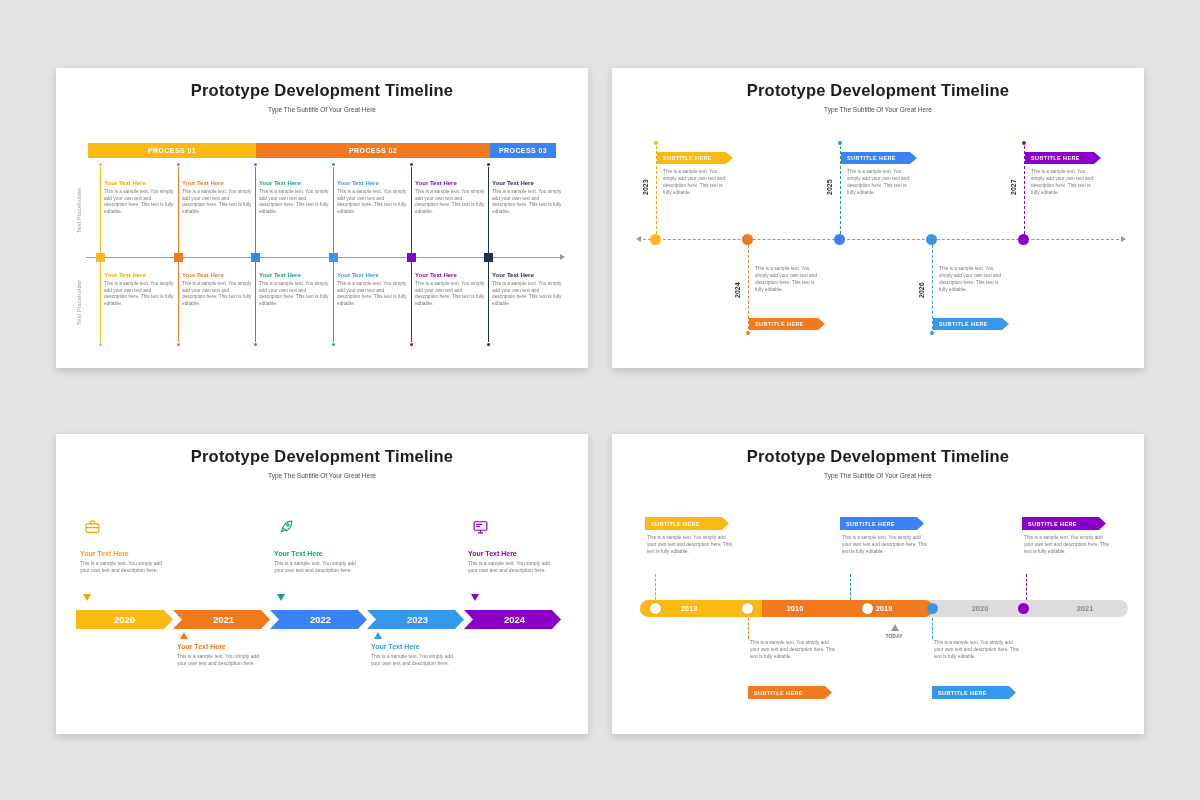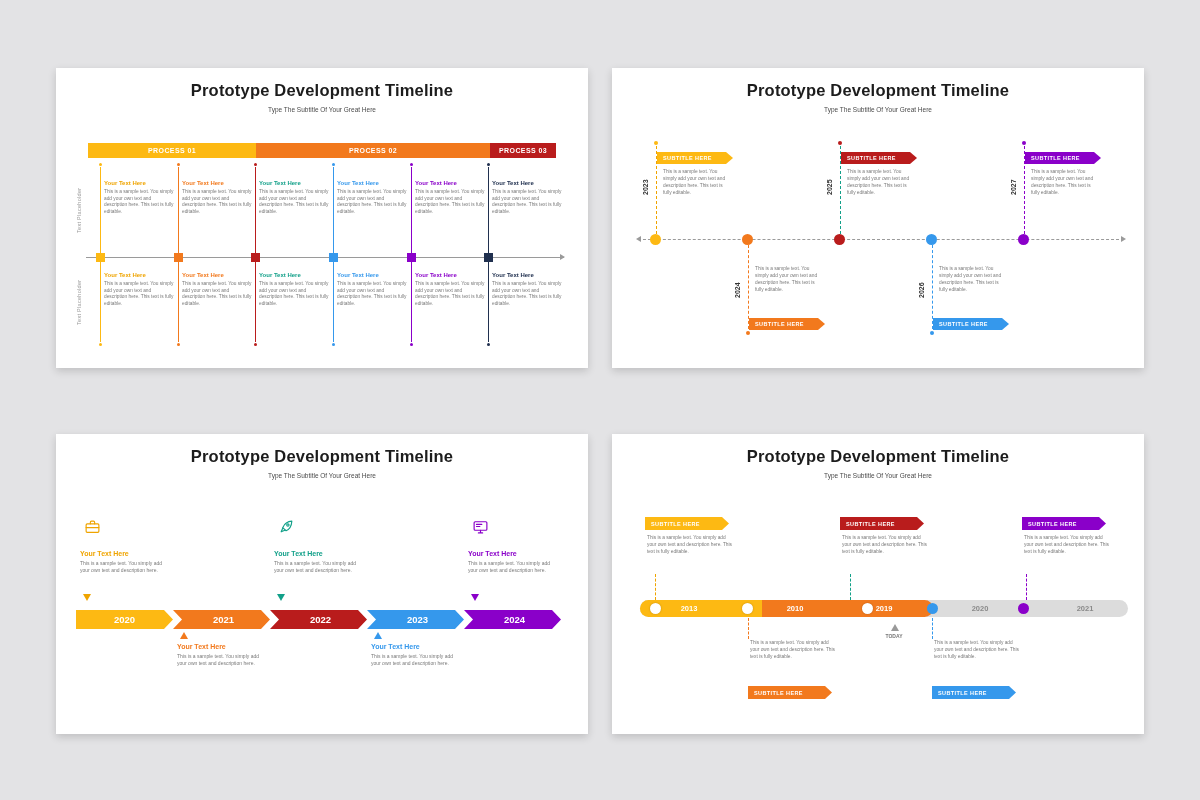--- a/index.html
+++ b/index.html
@@ -6,21 +6,21 @@
   html,body{width:1200px;height:800px}
   .canvas{position:relative;width:1200px;height:800px;background:#e3e3e5;font-family:"Liberation Sans",sans-serif;overflow:hidden}
   .slide{position:absolute;width:532px;height:300px;background:#fff;box-shadow:0 3px 8px rgba(0,0,0,.16)}
   #slide1{left:56px;top:68px}
   #slide2{left:612px;top:68px}
   #slide3{left:56px;top:434px}
   #slide4{left:612px;top:434px}
   .s-title{position:absolute;top:13px;left:0;width:100%;text-align:center;font-size:16.5px;font-weight:600;color:#1c1c1c;letter-spacing:.2px}
   .s-sub{position:absolute;top:38px;left:0;width:100%;text-align:center;font-size:6.5px;color:#4a4a4a}
   
-  .bg-yellow{background:#FDB913}.bg-orange{background:#F2791D}.bg-teal{background:#b91c1c}.bg-blue{background:#3598EC}.bg-purple{background:#8A00C9}.bg-navy{background:#20304F}
+  .bg-yellow{background:#FDB913}.bg-orange{background:#F2791D}.bg-teal{background:#3b82f6}.bg-blue{background:#3598EC}.bg-purple{background:#8A00C9}.bg-navy{background:#20304F}
   .tx-yellow{color:#EFA400}.tx-orange{color:#F2791D}.tx-teal{color:#12A089}.tx-blue{color:#3598EC}.tx-purple{color:#8A00C9}.tx-navy{color:#20304F}
   
   .pbar{position:absolute;left:32px;top:75px;display:flex}
   .pseg{height:15px;color:#fff;font-size:7px;font-weight:bold;letter-spacing:.4px;display:flex;align-items:center;justify-content:center}
   .vlabel{position:absolute;left:20px;writing-mode:vertical-rl;transform:rotate(180deg);font-size:5.5px;color:#9a9a9a;height:80px;text-align:center;letter-spacing:.3px}
   .axis1{position:absolute;top:189px;left:30px;width:478px;height:1px;background:#9a9a9a}
   .axis1:after{content:"";position:absolute;right:-1px;top:-3px;width:0;height:0;border-left:5px solid #9a9a9a;border-top:3.5px solid transparent;border-bottom:3.5px solid transparent}
   .sq{position:absolute;top:185px;width:9px;height:9px}
   .vl{position:absolute;width:1px}
   .cdot{position:absolute;width:3px;height:3px;border-radius:50%}

